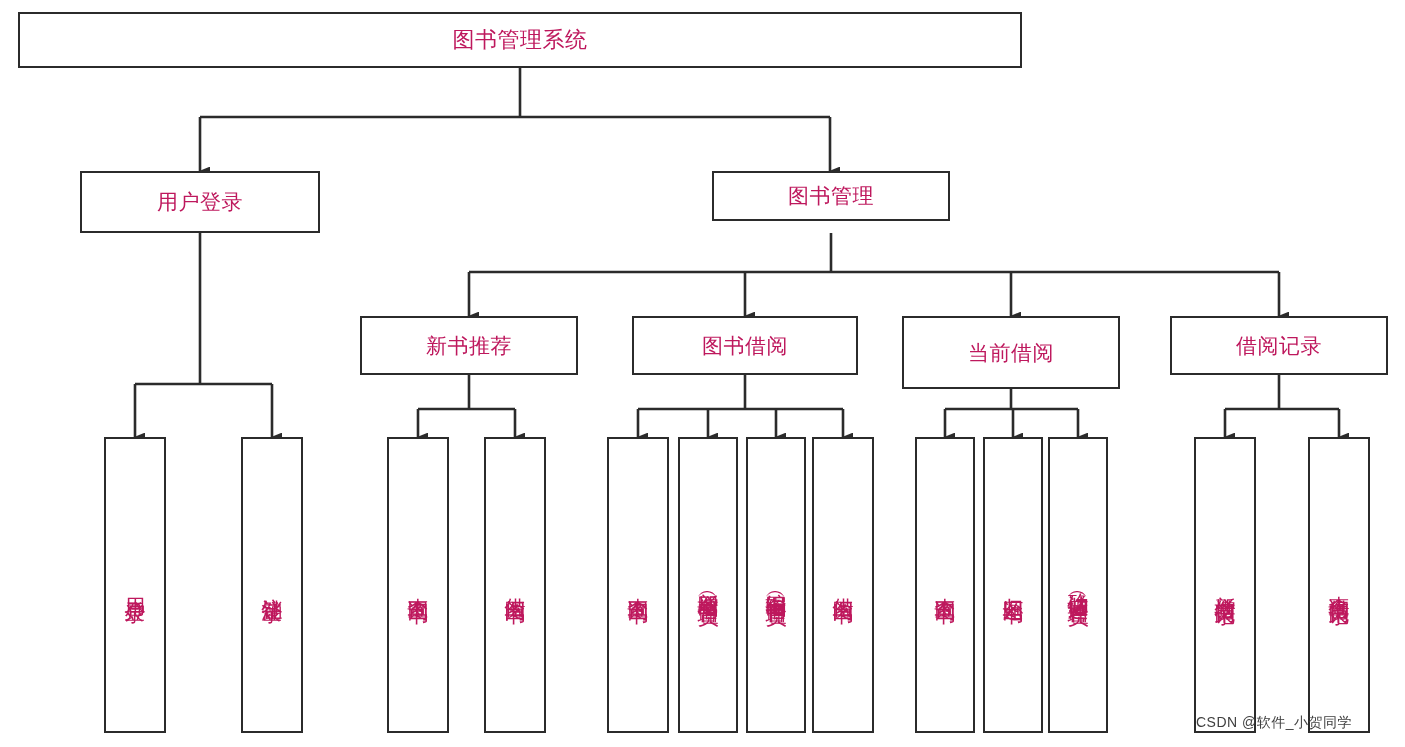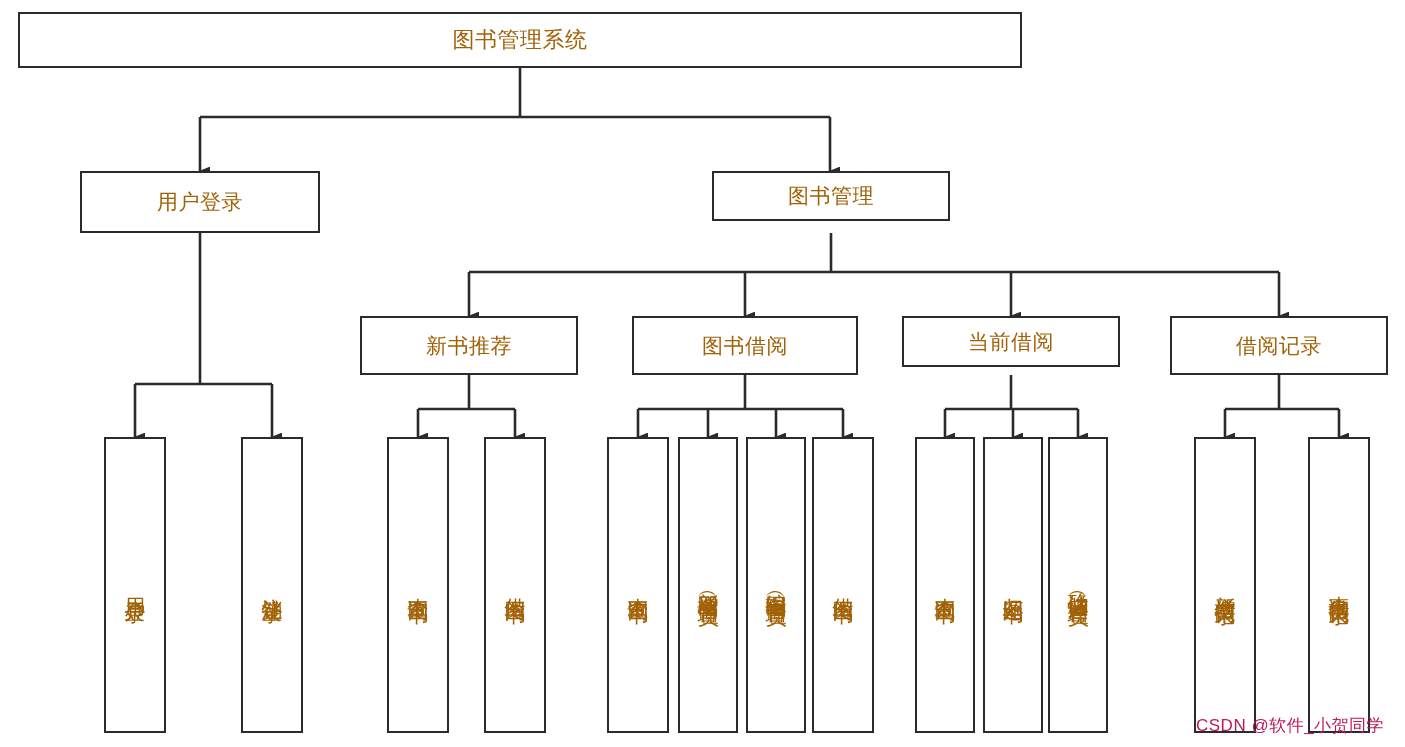--- a/index.html
+++ b/index.html
@@ -27,21 +27,21 @@
     pointer-events: none;
   }
   .node {
     position: absolute;
     box-sizing: border-box;
     background: #ffffff;
     border: 2px solid #2b2b2b;
     display: flex;
     align-items: center;
     justify-content: center;
-    color: #a16207;
+    color: #be185d;
     z-index: 2;
   }
   .node .label {
     display: block;
     text-align: center;
     line-height: 1.12;
     letter-spacing: 0.5px;
     white-space: nowrap;
   }
   
@@ -60,22 +60,22 @@
   .node.vert .label {
     writing-mode: vertical-rl;
     text-orientation: upright;
     font-size: 21px;
     line-height: 1.05;
     letter-spacing: 2px;
     white-space: nowrap;
   }
   #watermark {
     position: absolute;
-    color: #be185d;
-    font-size: 17px;
+    color: #404040;
+    font-size: 14px;
     letter-spacing: 0.5px;
     z-index: 5;
     white-space: nowrap;
     user-select: none;
   }
 </style>
 </head>
 <body>
 
 <div id="diagram-root">
@@ -133,21 +133,21 @@
   <div class="node horiz" style="left: 712px; top: 171px; width: 238px; height: 50px;">
     <span class="label">图书管理</span>
   </div>
 
   <div class="node horiz" style="left: 632px; top: 316px; width: 226px; height: 59px;">
     <span class="label">图书借阅</span>
   </div>
   <div class="node horiz" style="left: 360px; top: 316px; width: 218px; height: 59px;">
     <span class="label">新书推荐</span>
   </div>
-  <div class="node horiz" style="left: 902px; top: 316px; width: 218px; height: 51px;">
+  <div class="node horiz" style="left: 902px; top: 316px; width: 218px; height: 73px;">
     <span class="label">当前借阅</span>
   </div>
   <div class="node horiz" style="left: 1170px; top: 316px; width: 218px; height: 59px; align-items: center;">
     <span class="label">借阅记录</span>
   </div>
 
   <div class="node vert" style="left: 104px; top: 437px; width: 62px; height: 296px;">
     <span class="label">用户登录</span>
   </div>
   <div class="node vert" style="left: 241px; top: 437px; width: 62px; height: 296px;">

